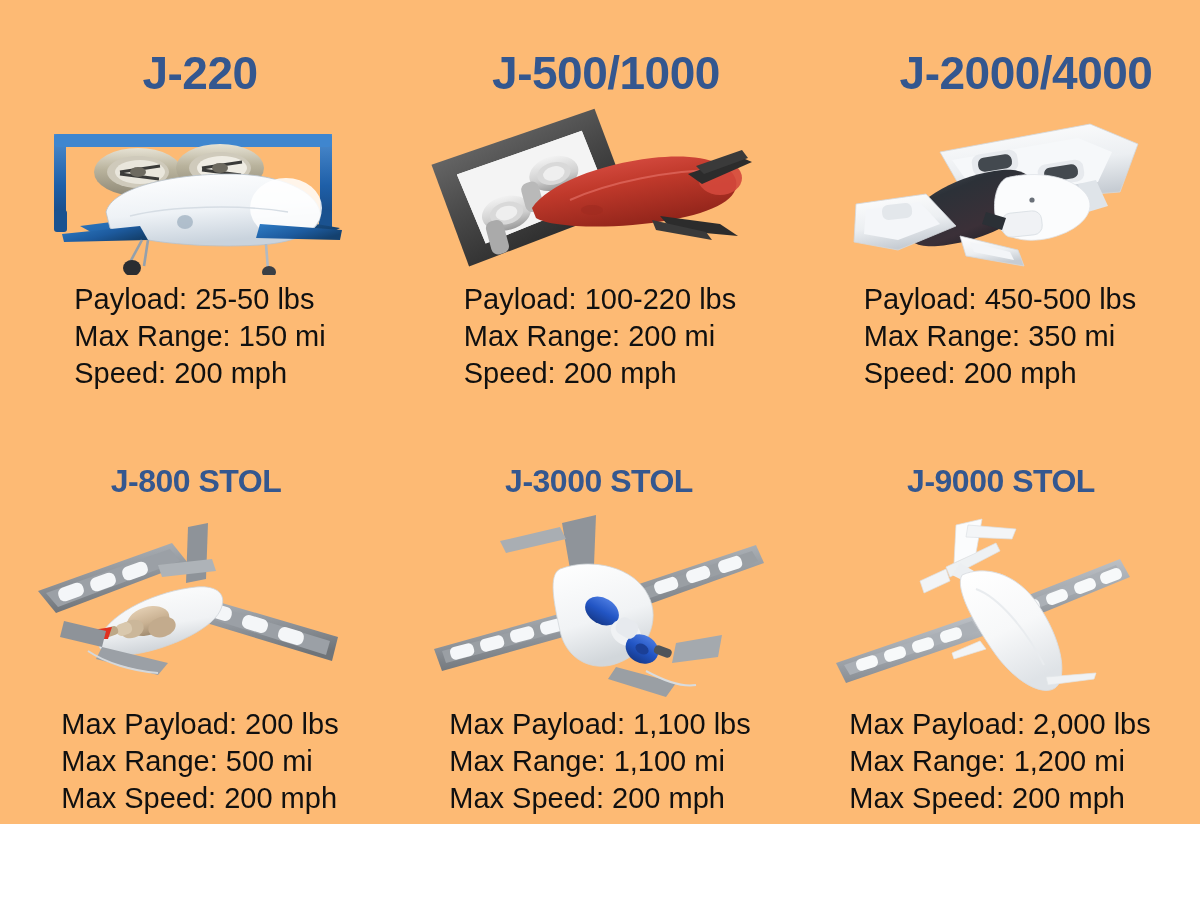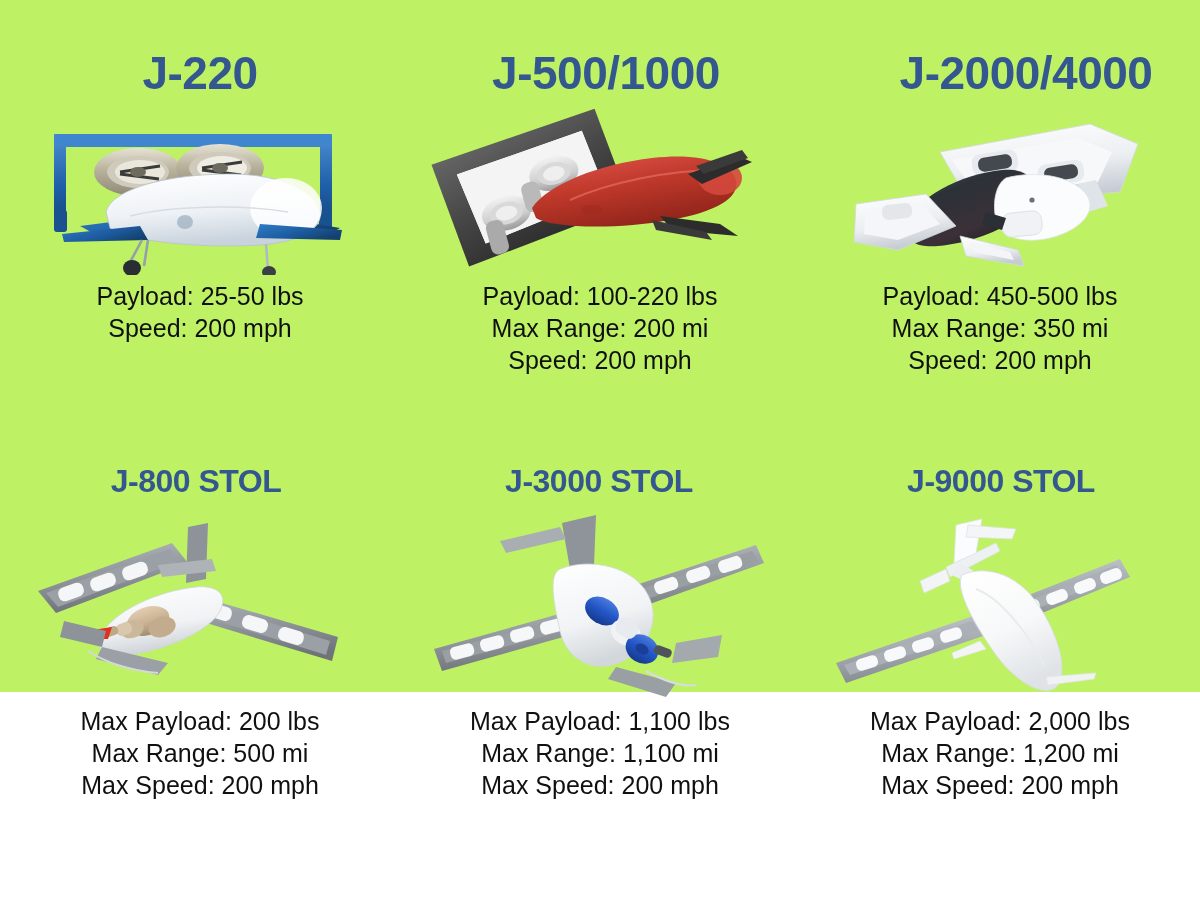--- a/index.html
+++ b/index.html
@@ -10,23 +10,23 @@
   body {
     width: 1200px;
     height: 900px;
     overflow: hidden;
     font-family: "Liberation Sans", sans-serif;
     -webkit-font-smoothing: antialiased;
   }
 
   #product-grid {
     width: 1200px;
-    height: 692px;
+    height: 824px;
     position: relative;
-    background: #bef264;
+    background: #fdba74;
   }
 
   .grid-row {
     display: flex;
     width: 1200px;
   }
   .grid-row.row-1 { height: 440px; }
   .grid-row.row-2 { height: 400px; }
 
   .product-card {
@@ -62,24 +62,24 @@
   .card-image {
     position: relative;
     width: 360px;
     height: 175px;
     margin-top: 4px;
   }
   .row-2 .card-image { height: 195px; margin-top: 10px; }
 
   .card-specs {
     font-family: "Liberation Sans", sans-serif;
-    font-size: 25px;
+    font-size: 29px;
     line-height: 1.27;
     color: #101010;
-    text-align: center;
+    text-align: left;
     white-space: nowrap;
   }
   .row-1 .card-specs { margin-top: 6px; }
   .row-2 .card-specs { margin-top: 4px; }
   .spec-line { display: block; }
 
   
   .ac-svg { display: block; width: 100%; height: 100%; }
 </style>
 </head>
@@ -149,20 +149,21 @@
           <path d="M240 124 L322 130 L320 140 L236 138 Z" fill="url(#g220wing)"></path>
 
           <path d="M122 140 L108 166 M128 140 L124 166" stroke="#94a0ac" stroke-width="2.6" fill="none"></path>
           <ellipse cx="112" cy="168" rx="9" ry="8" fill="#2a2d31"></ellipse>
           <path d="M246 144 L248 170" stroke="#b0bac4" stroke-width="2.6" fill="none"></path>
           <ellipse cx="249" cy="172" rx="7" ry="6" fill="#3a3f45"></ellipse>
         </svg>
       </div>
       <div class="card-specs">
         <span class="spec-line">Payload: 25-50 lbs</span>
+        <span class="spec-line">Max Range: 150 mi</span>
         <span class="spec-line">Speed: 200 mph</span>
       </div>
     </div>
 
     <div class="product-card">
       <div class="card-title title-j5001000">J-500/1000</div>
       <div class="card-image">
         <svg class="ac-svg" viewBox="0 0 360 175">
           <defs>
             <linearGradient id="g500frame" x1="0" y1="0" x2="0.4" y2="1">

